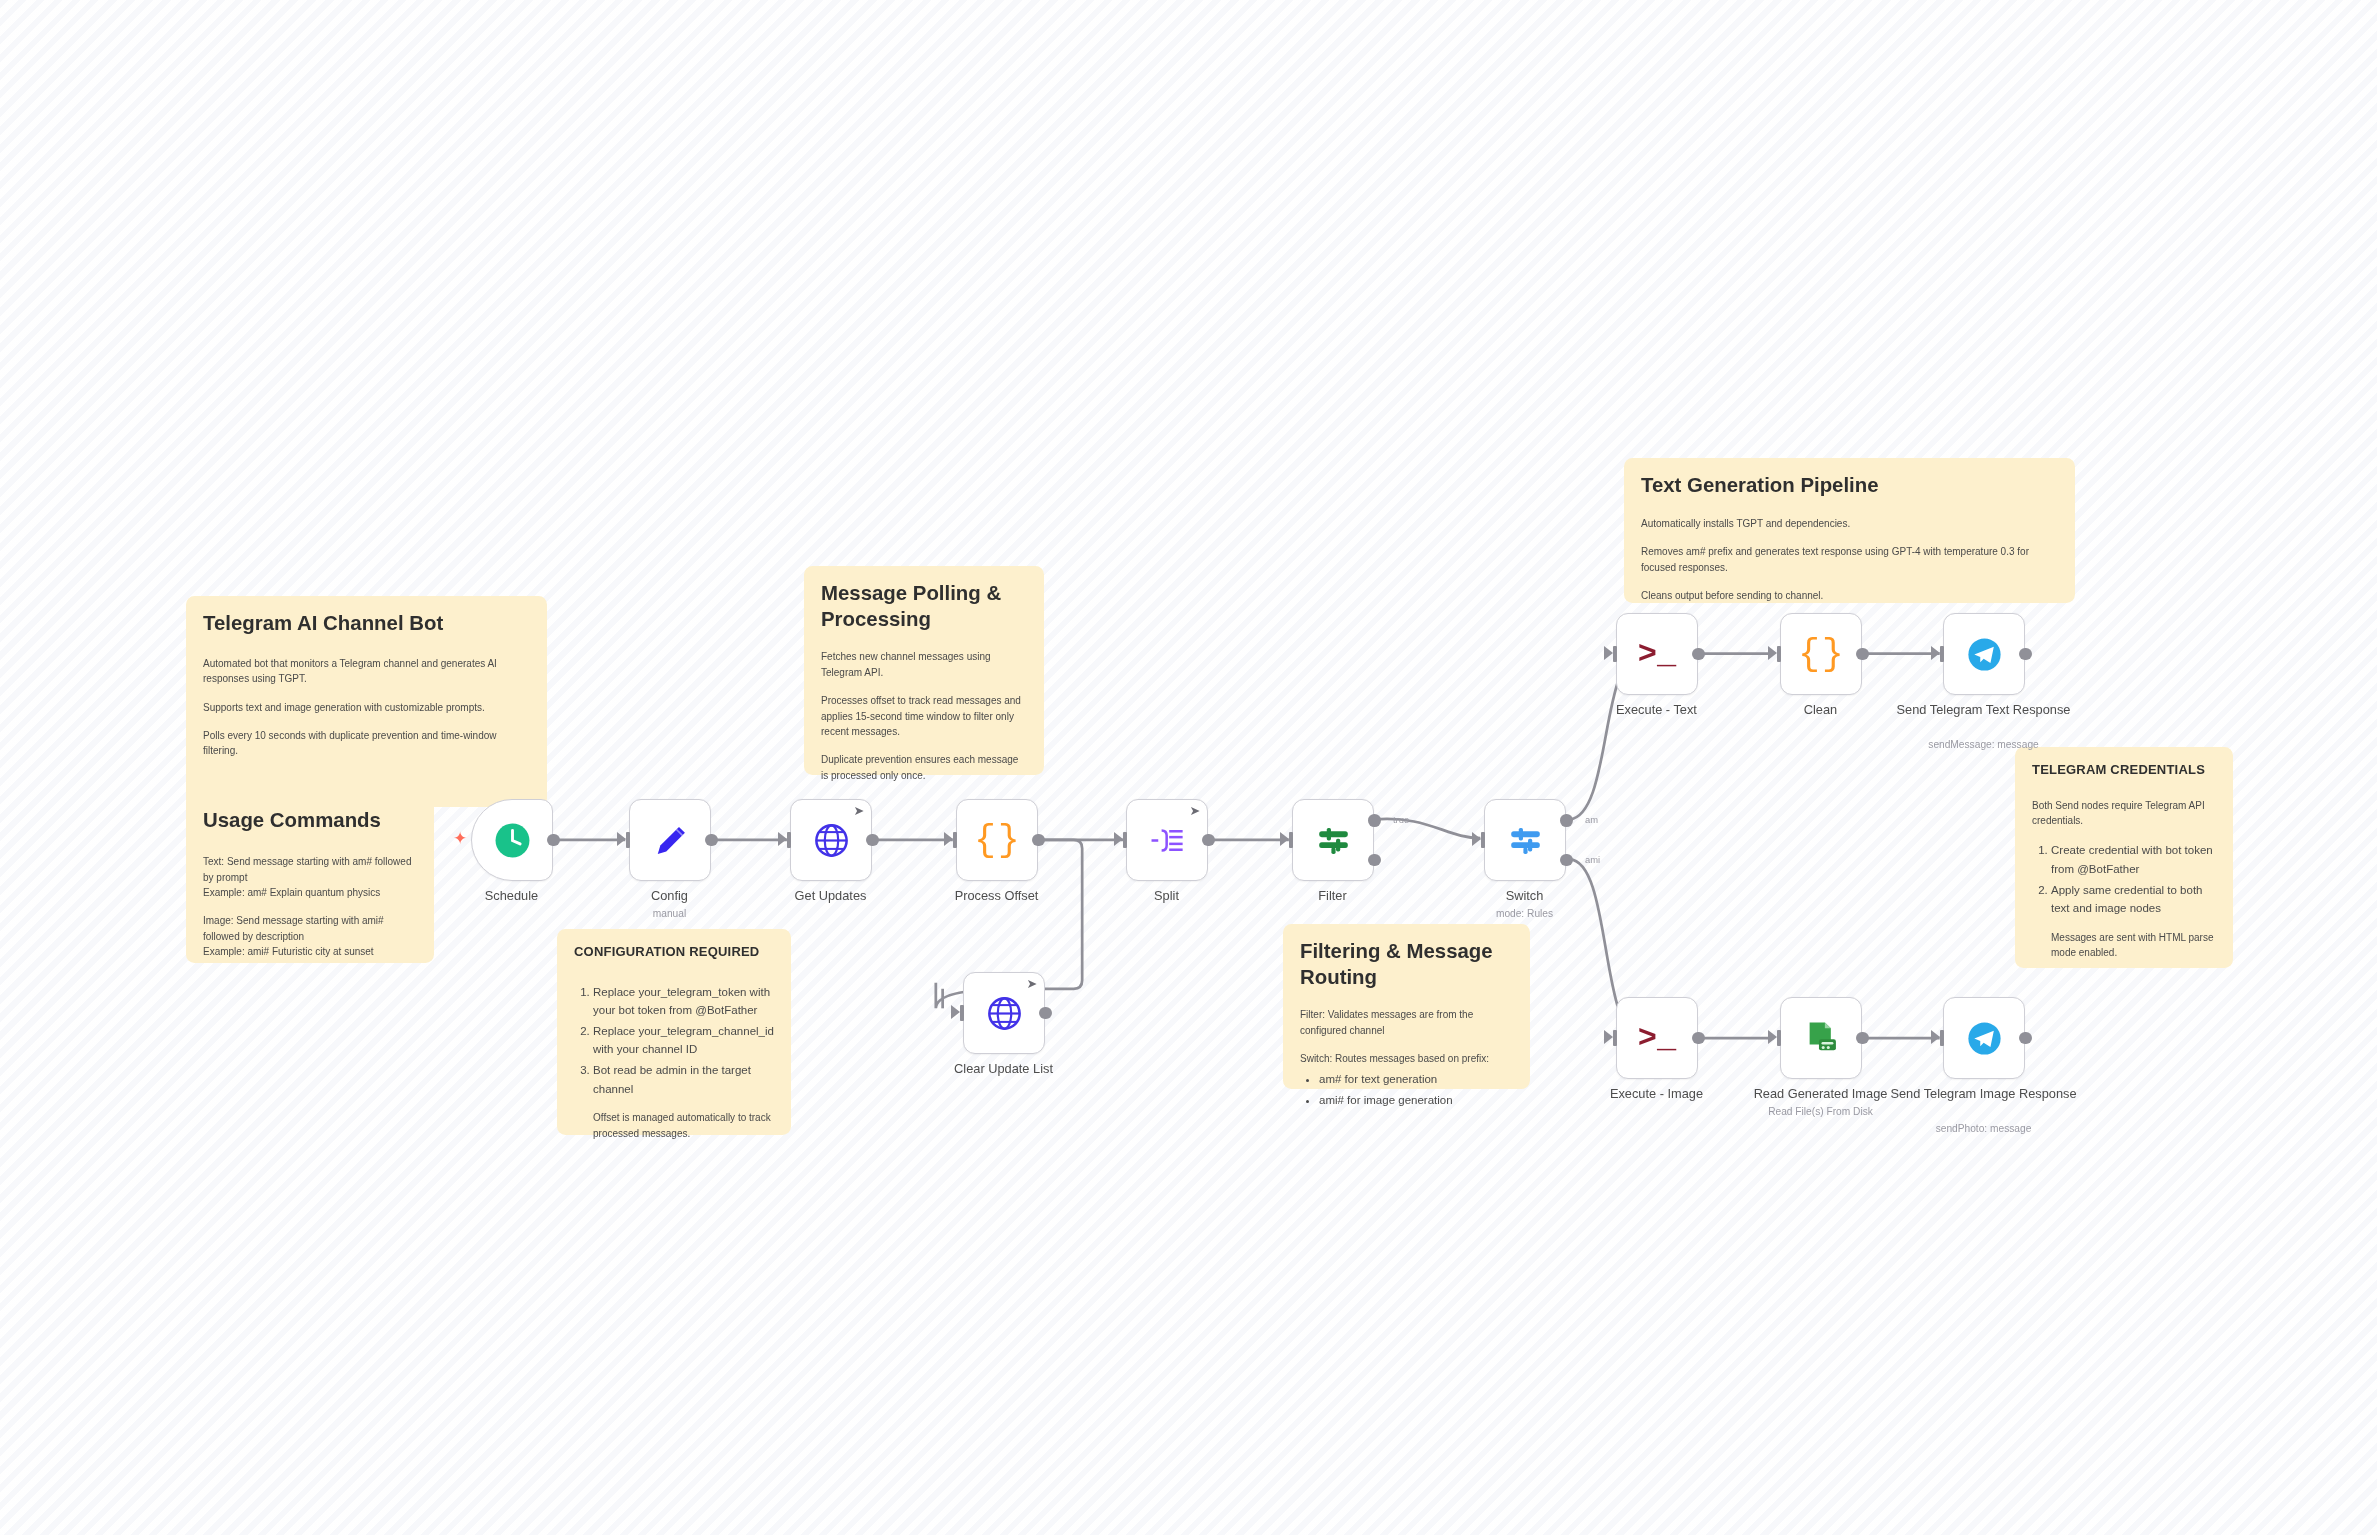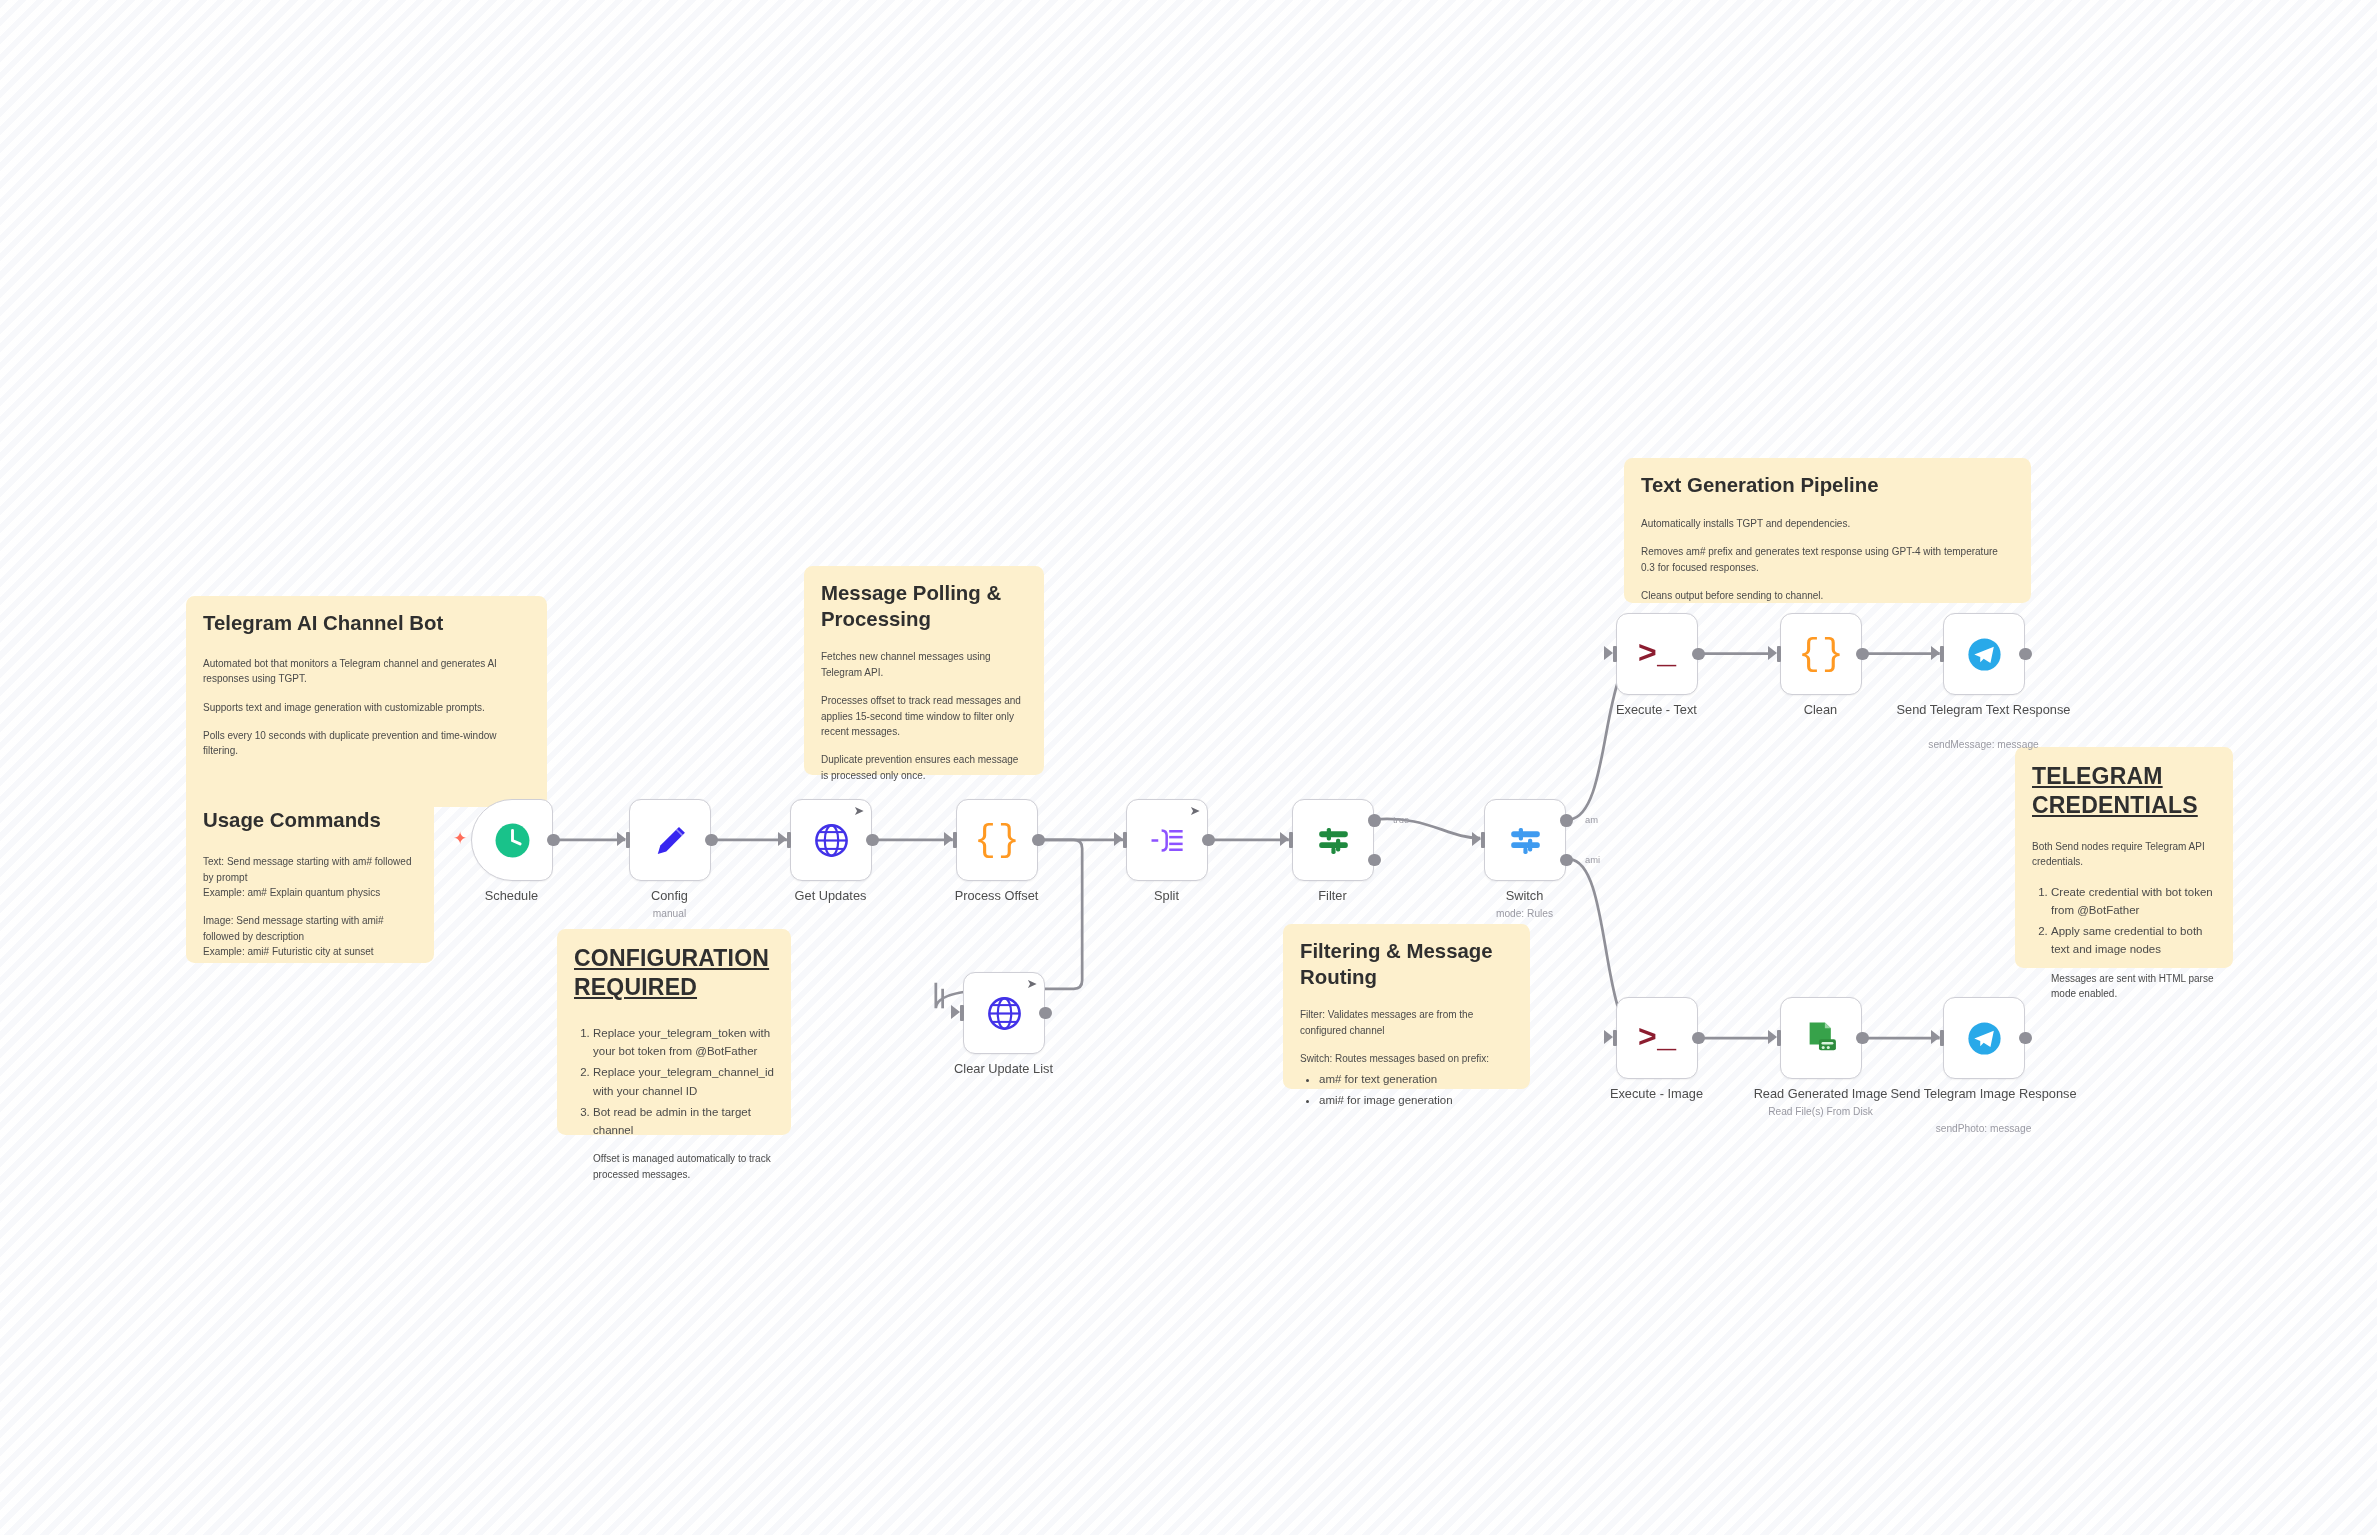--- a/index.html
+++ b/index.html
@@ -11,21 +11,21 @@
        rgba(255,255,255,0) 0px, rgba(255,255,255,0) 6px,
        rgba(255,255,255,0.95) 6px, rgba(255,255,255,0.95) 12.8px);
   }
   #canvas{position:relative;width:2377px;height:1536px;}
   svg#edges{position:absolute;left:0;top:0;width:2377px;height:1536px;pointer-events:none;}
 
   
   .note{position:absolute;background:#fdf0cd;border-radius:8.5px;
         padding:15.3px 17px 17px 17px;box-sizing:border-box;color:#3d3d3d;}
   .note h3{margin:0 0 19px 0;font-size:20.4px;line-height:1.25;font-weight:700;color:#2f2f2f;}
-  .note h3.caps{font-size:23px;letter-spacing:0.2px;text-decoration:underline;}
+  .note h3.caps{font-size:13px;letter-spacing:0.2px;}
   .note p{margin:0 0 12.8px 0;font-size:10px;line-height:1.55;color:#4a4a4a;}
   .note p:last-child{margin-bottom:0;}
   .note ol{margin:0 0 12px 0;padding-left:19px;font-size:11.5px;line-height:1.6;color:#4a4a4a;}
   .note ul{margin:3.4px 0 0 0;padding-left:19px;font-size:11.5px;line-height:1.6;color:#4a4a4a;}
   .note li{margin-bottom:2.6px;}
 
   
   .node{position:absolute;width:0;height:0;}
   .nbox{position:absolute;left:-41px;top:-41px;width:82px;height:82px;
         background:#fff;border:1.4px solid #cfcfd6;border-radius:12px;
@@ -119,21 +119,21 @@
   <div class="note" style="left:557px;top:929px;width:234px;height:206px;">
     <h3 class="caps" style="margin-bottom:22px;">CONFIGURATION REQUIRED</h3>
     <ol>
       <li>Replace your_telegram_token with your bot token from @BotFather</li>
       <li>Replace your_telegram_channel_id with your channel ID</li>
       <li>Bot read be admin in the target channel</li>
     </ol>
     <p style="padding-left:19px;">Offset is managed automatically to track processed messages.</p>
   </div>
 
-  <div class="note" style="left:1624px;top:458px;width:407px;height:145px;">
+  <div class="note" style="left:1624px;top:458px;width:451px;height:145px;">
     <h3 style="margin-bottom:17px;">Text Generation Pipeline</h3>
     <p>Automatically installs TGPT and dependencies.</p>
     <p>Removes am# prefix and generates text response using GPT-4 with temperature 0.3 for focused responses.</p>
     <p>Cleans output before sending to channel.</p>
   </div>
 
   <div class="note" style="left:2015px;top:747px;width:218px;height:221px;">
     <h3 class="caps" style="margin-bottom:19px;">TELEGRAM CREDENTIALS</h3>
     <p>Both Send nodes require Telegram API credentials.</p>
     <ol>

